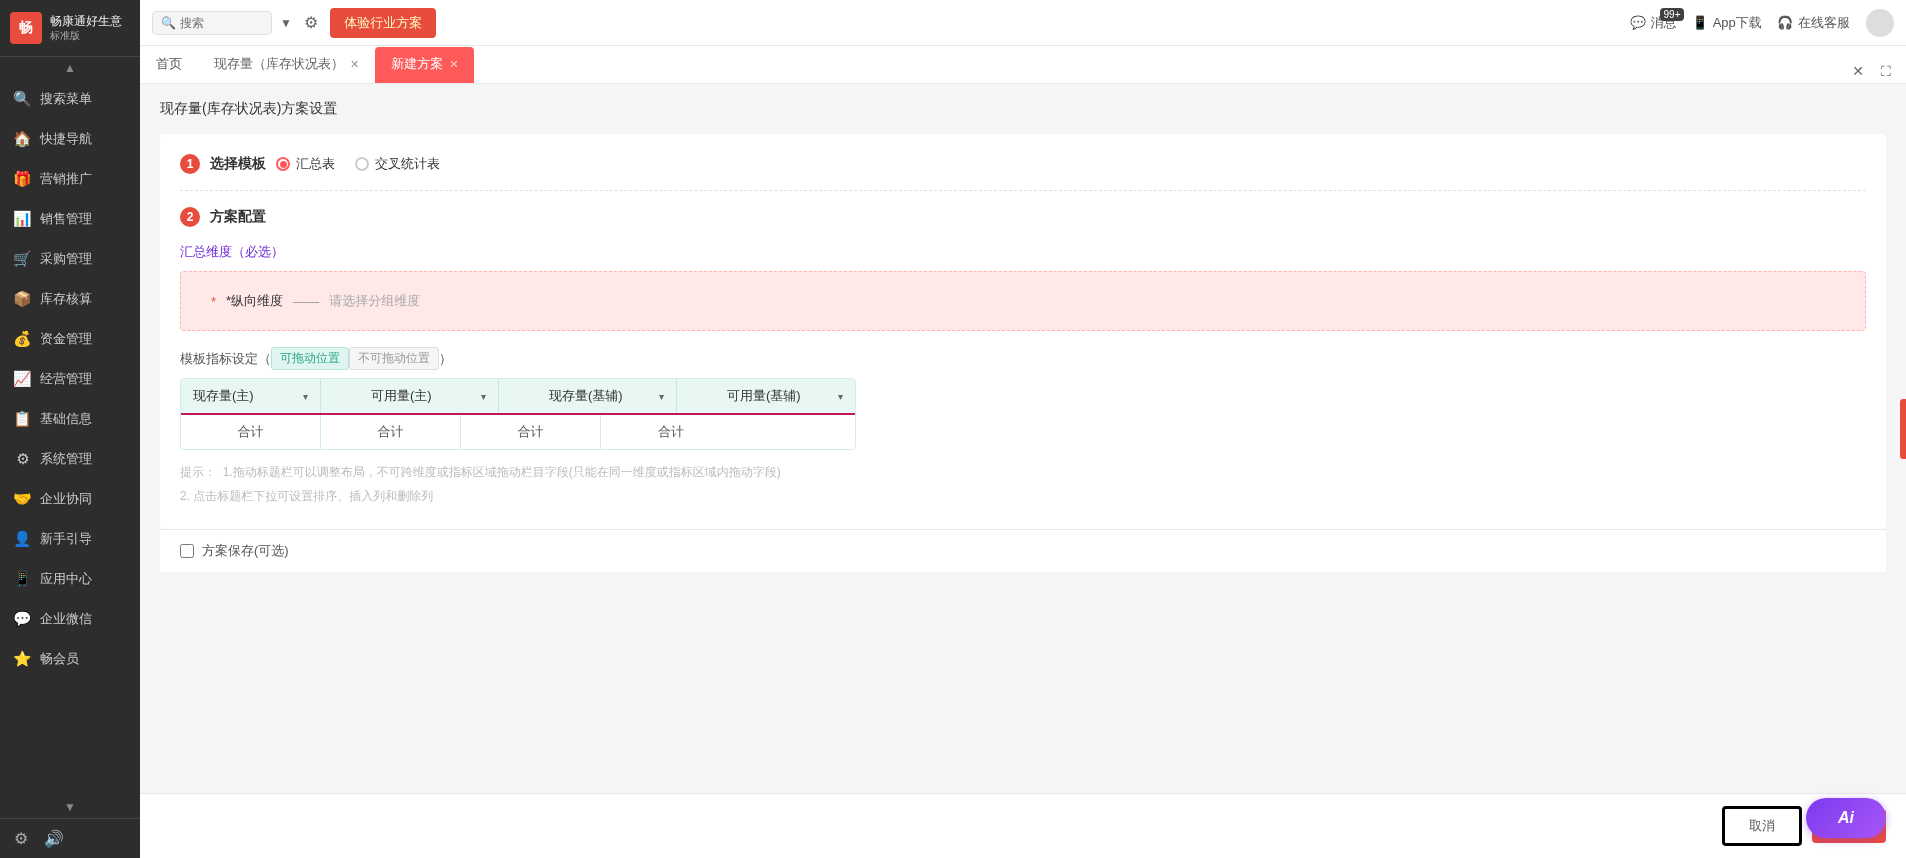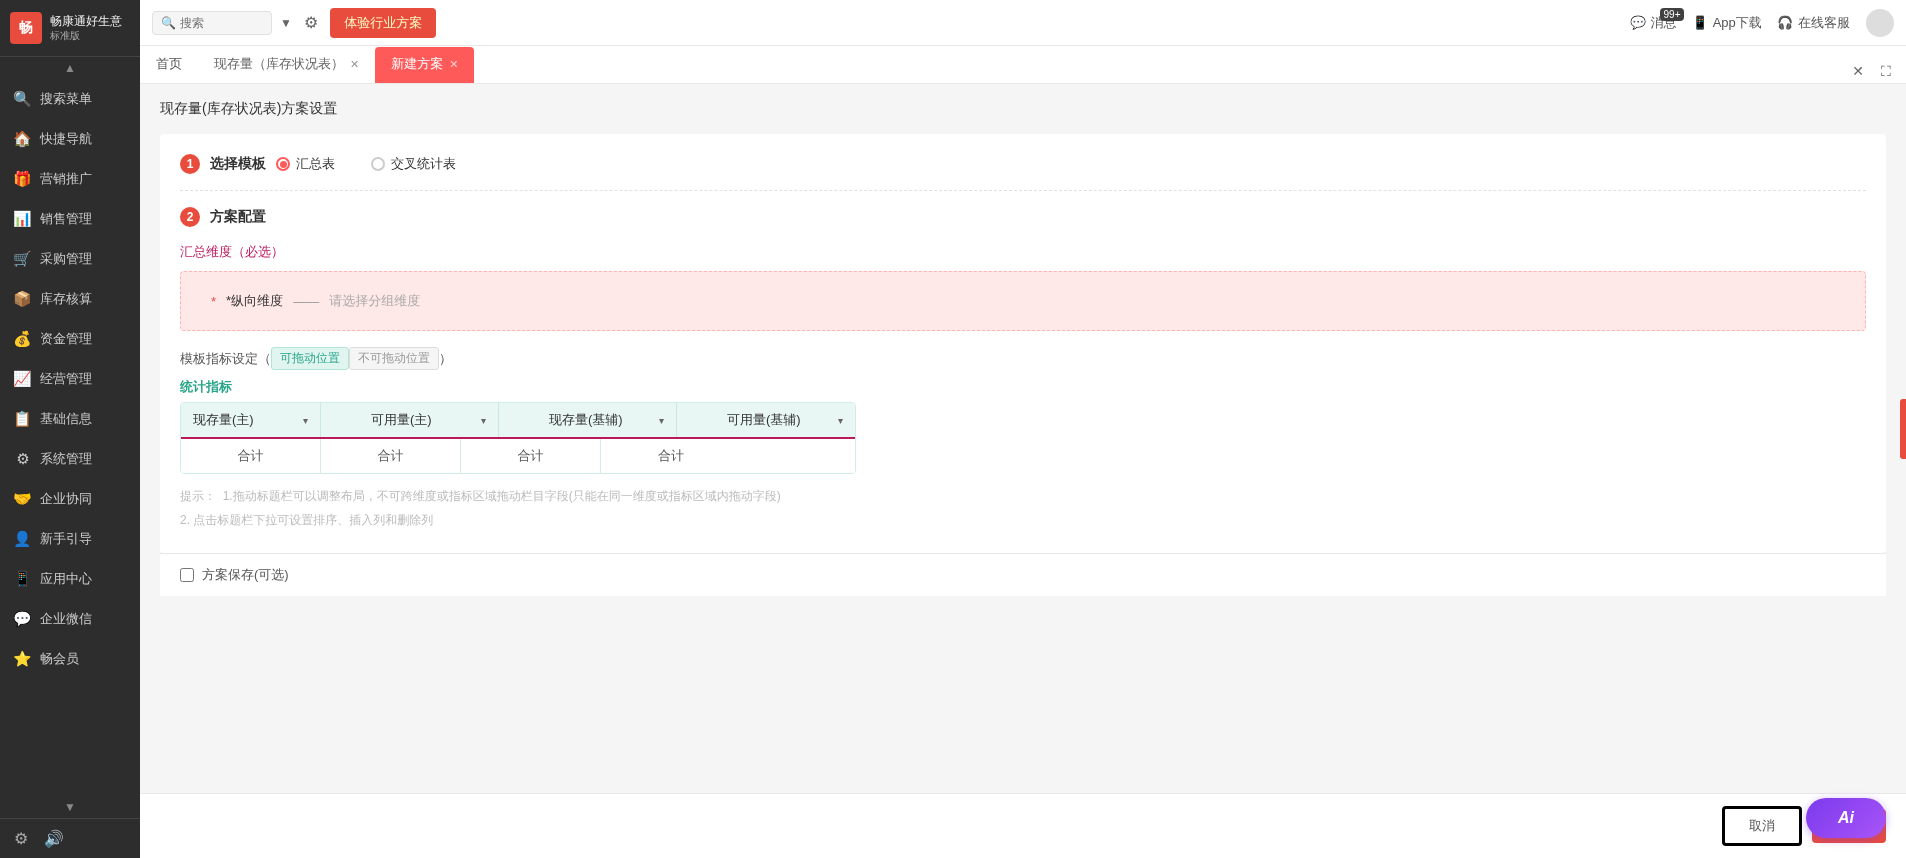--- a/index.html
+++ b/index.html
@@ -267,21 +267,21 @@
     }
     .step-title {
       font-size: 14px;
       font-weight: bold;
       color: #333;
     }
 
     
     .template-options {
       display: flex;
-      gap: 36px;
+      gap: 20px;
       align-items: center;
     }
     .radio-option {
       display: flex;
       align-items: center;
       gap: 6px;
       cursor: pointer;
       font-size: 13px;
       color: #333;
     }
@@ -307,21 +307,21 @@
 
     .divider {
       border: none;
       border-top: 1px dashed #e0e0e0;
       margin: 16px 0;
     }
 
     
     .section-label {
       font-size: 13px;
-      color: #be185d;
+      color: #6d28d9;
       margin-bottom: 10px;
     }
 
     .dimension-area {
       background: #ffe8e8;
       border: 1px dashed #ffb3b3;
       border-radius: 4px;
       padding: 20px 30px;
       display: flex;
       align-items: center;
@@ -665,21 +665,20 @@
         <span class="dimension-placeholder">请选择分组维度</span>
       </div>
 
       <div class="metrics-label-row">
         <span>模板指标设定（</span>
         <span class="draggable-tag">可拖动位置</span>
         <span class="non-draggable-tag">不可拖动位置</span>
         <span>）</span>
       </div>
 
-      <div class="stat-section-title">统计指标</div>
 
       <div class="metrics-table">
         <div class="metrics-header-row">
           <div class="metrics-header-cell">
             <span>现存量(主)</span>
             <span class="chevron-down">▾</span>
           </div>
           <div class="metrics-header-cell">
             <span>可用量(主)</span>
             <span class="chevron-down">▾</span>

